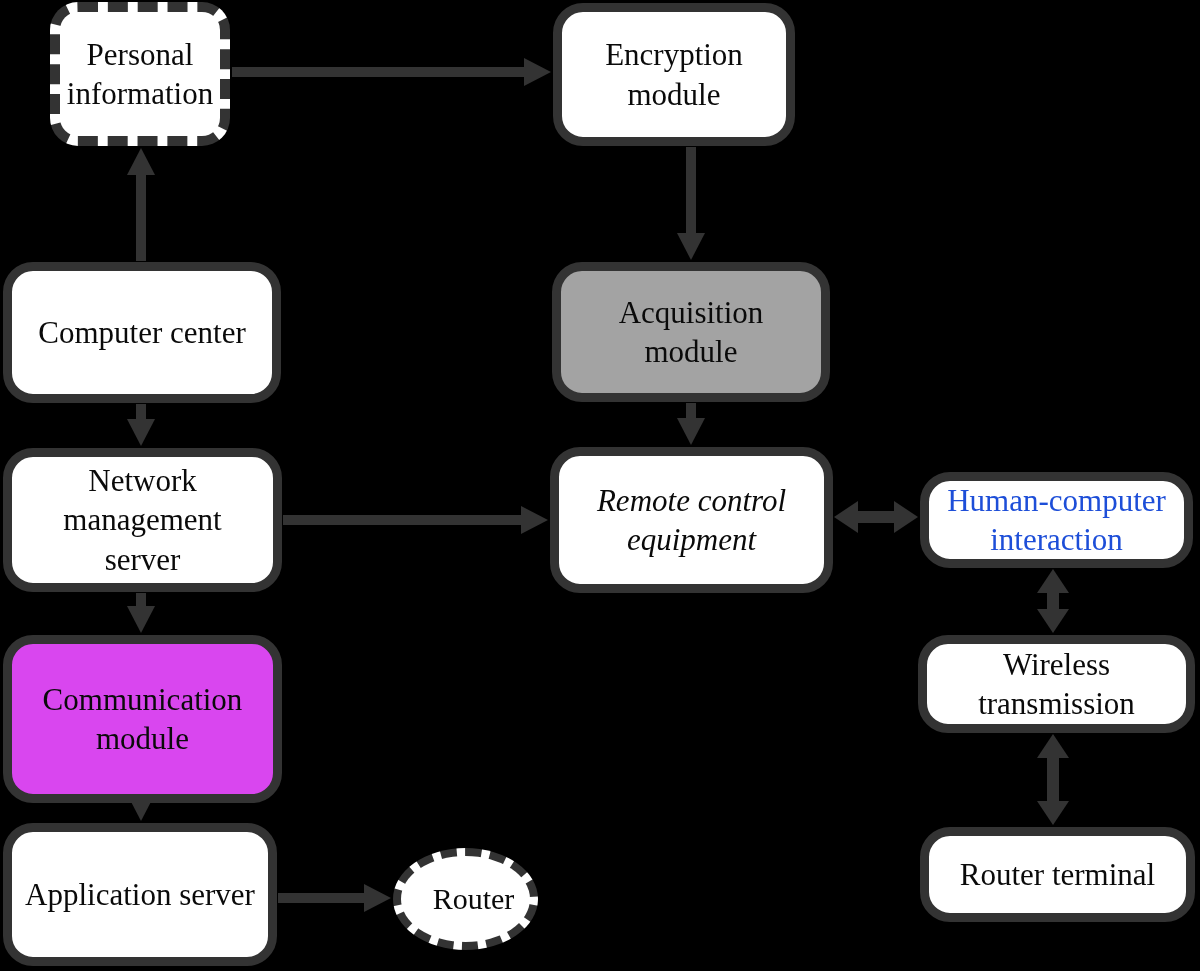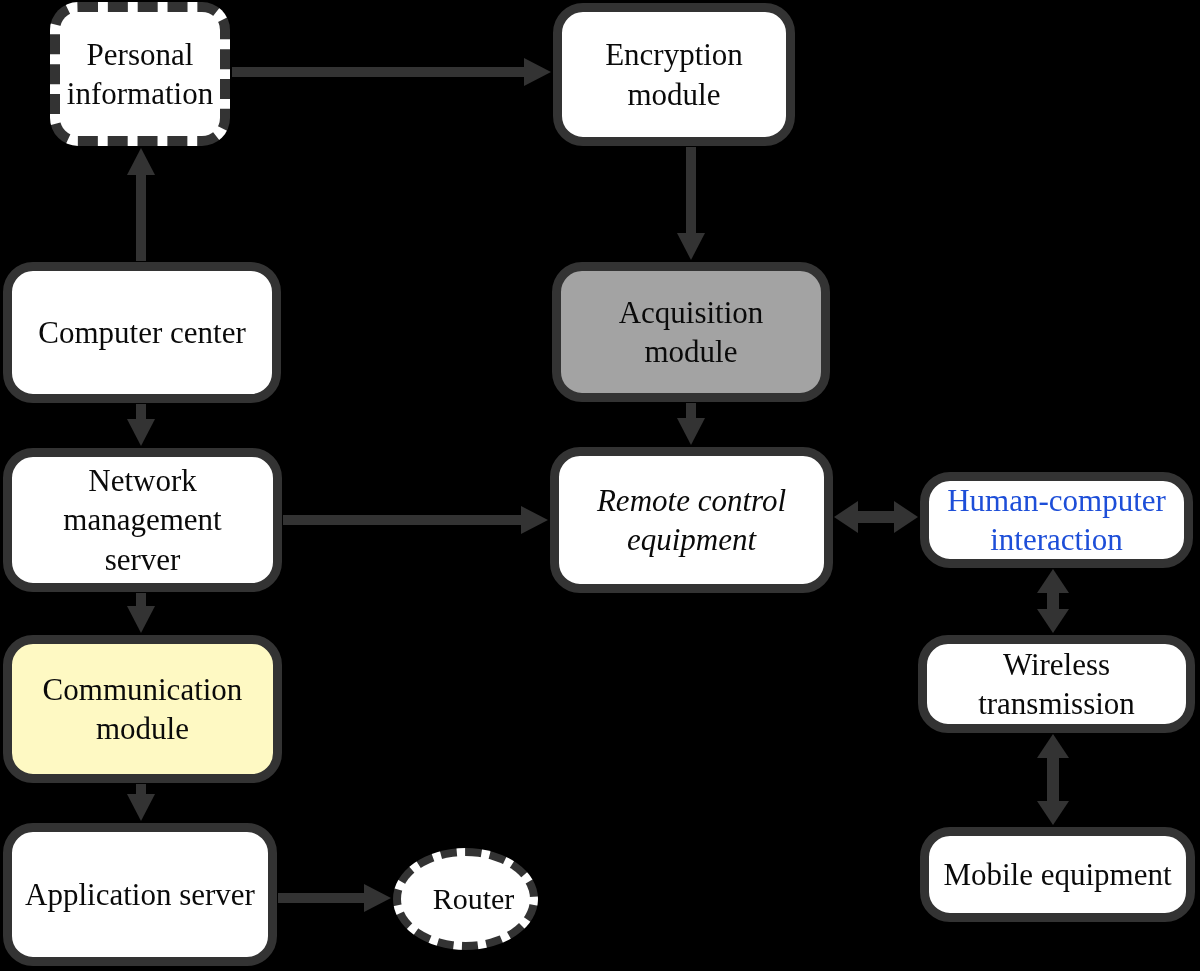--- a/index.html
+++ b/index.html
@@ -142,31 +142,31 @@
 server</span>
       </div>
       <div class="node rect" style="left: 550px; top: 447px; width: 283px; height: 146px; background: rgb(255, 255, 255); border-color: rgb(51, 51, 51); font-style: italic;">
         <span class="node-label" style="color: rgb(10, 10, 10);">Remote control
 equipment</span>
       </div>
       <div class="node rect" style="left: 920px; top: 472px; width: 273px; height: 96px; background: rgb(255, 255, 255); border-color: rgb(51, 51, 51);">
         <span class="node-label" style="color: #1d4ed8;">Human-computer
 interaction</span>
       </div>
-      <div class="node rect" style="left: 3px; top: 635px; width: 279px; height: 148px; background: #fef9c3; border-color: rgb(51, 51, 51);">
+      <div class="node rect" style="left: 3px; top: 635px; width: 279px; height: 168px; background: #d946ef; border-color: rgb(51, 51, 51);">
         <span class="node-label" style="color: rgb(10, 10, 10);">Communication
 module</span>
       </div>
       <div class="node rect" style="left: 918px; top: 635px; width: 277px; height: 98px; background: rgb(255, 255, 255); border-color: rgb(51, 51, 51);">
         <span class="node-label" style="color: rgb(10, 10, 10);">Wireless
 transmission</span>
       </div>
       <div class="node rect" style="left: 3px; top: 823px; width: 274px; height: 143px; background: rgb(255, 255, 255); border-color: rgb(51, 51, 51);">
         <span class="node-label" style="color: rgb(10, 10, 10);">Application server</span>
       </div>
       <div class="node ellipse-dashed" style="left: 393px; top: 848px; width: 145px; height: 102px; background: rgb(255, 255, 255); border-color: rgb(51, 51, 51);">
         <span class="node-label" style="color: rgb(10, 10, 10);">Router</span>
       </div>
       <div class="node rect" style="left: 920px; top: 827px; width: 275px; height: 95px; background: rgb(255, 255, 255); border-color: rgb(51, 51, 51);">
-        <span class="node-label" style="color: rgb(10, 10, 10);">Mobile equipment</span>
+        <span class="node-label" style="color: rgb(10, 10, 10);">Router terminal</span>
       </div>
     </div>
 </div>
 
 </body></html>

